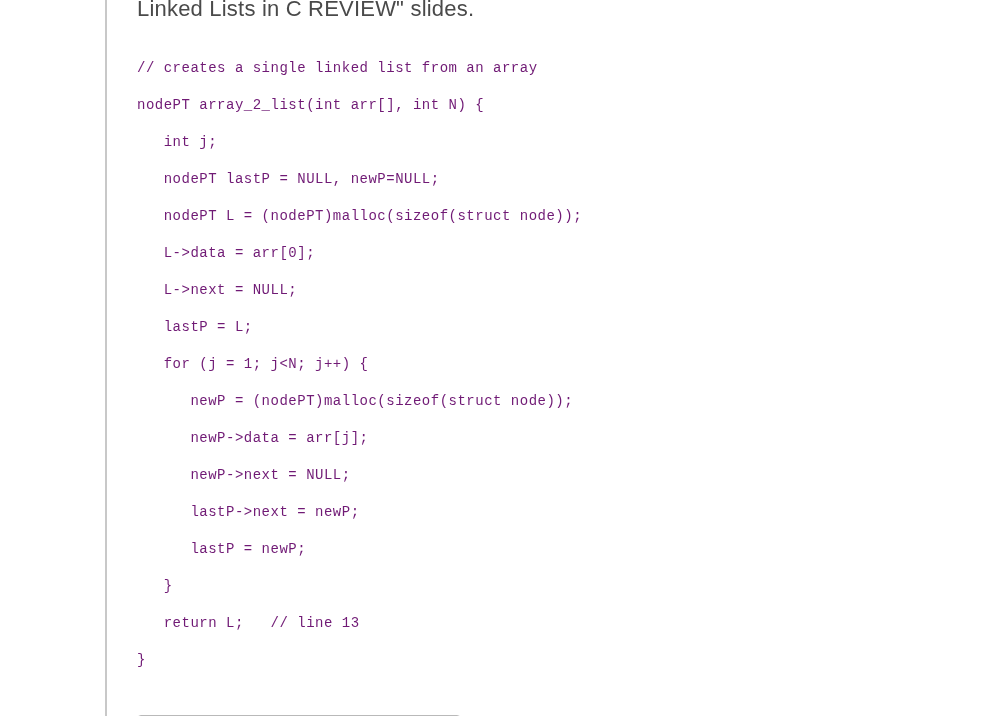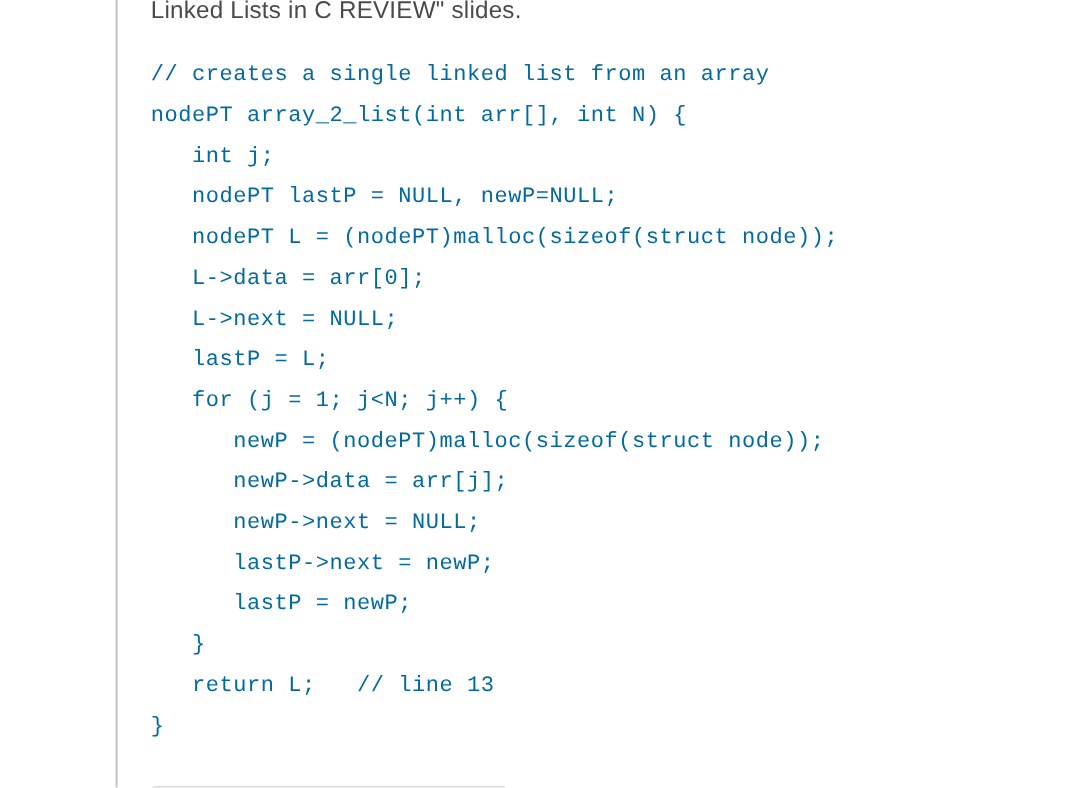--- a/index.html
+++ b/index.html
@@ -31,23 +31,23 @@
     .context-text {
       font-family: Arial, sans-serif;
       font-size: 22px;
       color: #4a4a4a;
       margin-top: -4px;
       margin-bottom: 28px;
       letter-spacing: 0.2px;
     }
     .code-block {
       font-family: "Courier New", Courier, monospace;
-      font-size: 20px;
+      font-size: 14px;
       line-height: 37px;
-      color: #0369a1;
+      color: #701a75;
       white-space: pre;
       letter-spacing: 0.5px;
     }
     .answer-box {
       margin-top: 36px;
       width: 324px;
       height: 14px;
       border: 1px solid #b9b9b9;
       border-radius: 4px;
       background: #fefefe;

